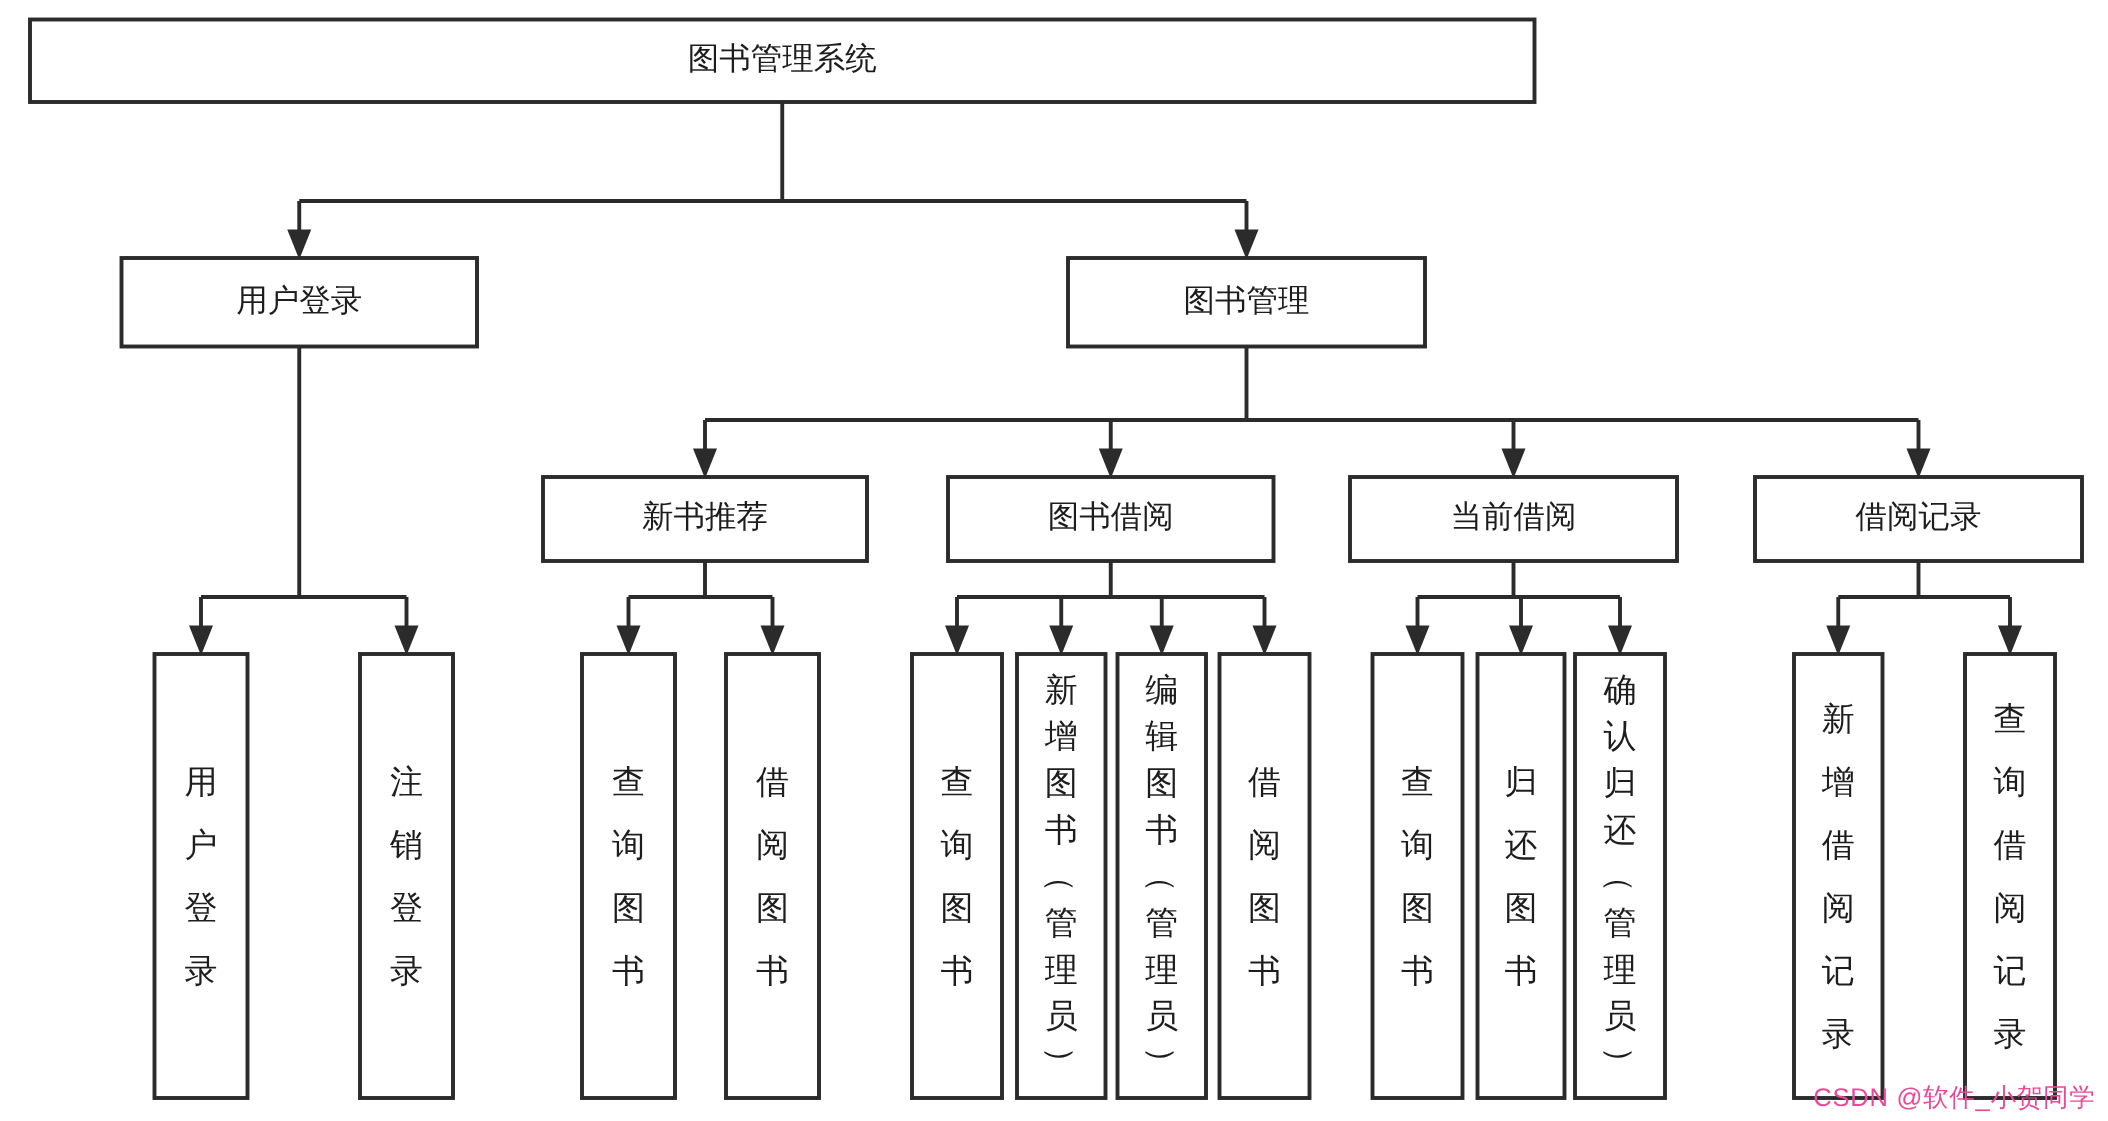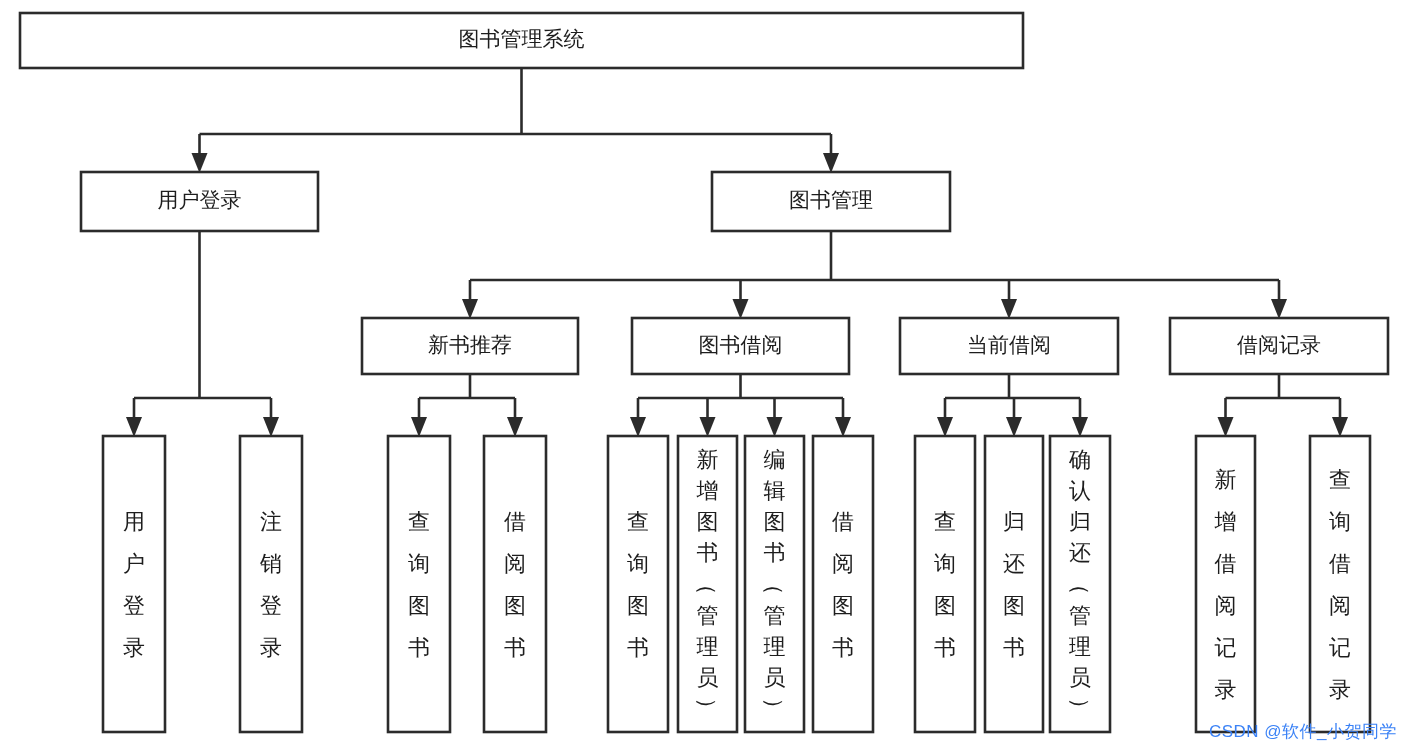--- a/index.html
+++ b/index.html
@@ -47,21 +47,21 @@
     fill: #1d1d1d;
     text-anchor: middle;
     dominant-baseline: middle;
   }
   .watermark-text {
     position: absolute;
     right: 8px;
     bottom: 4px;
     font-family: "Liberation Sans", "DejaVu Sans", sans-serif;
     font-size: 17px;
-    color: #3b82f6;
+    color: #ec4899;
     white-space: nowrap;
     letter-spacing: 0.5px;
     user-select: none;
   }
 </style>
 </head>
 <body>
 
 <div id="diagram-root">
   <svg class="diagram-canvas" viewBox="0 0 1405 747">

